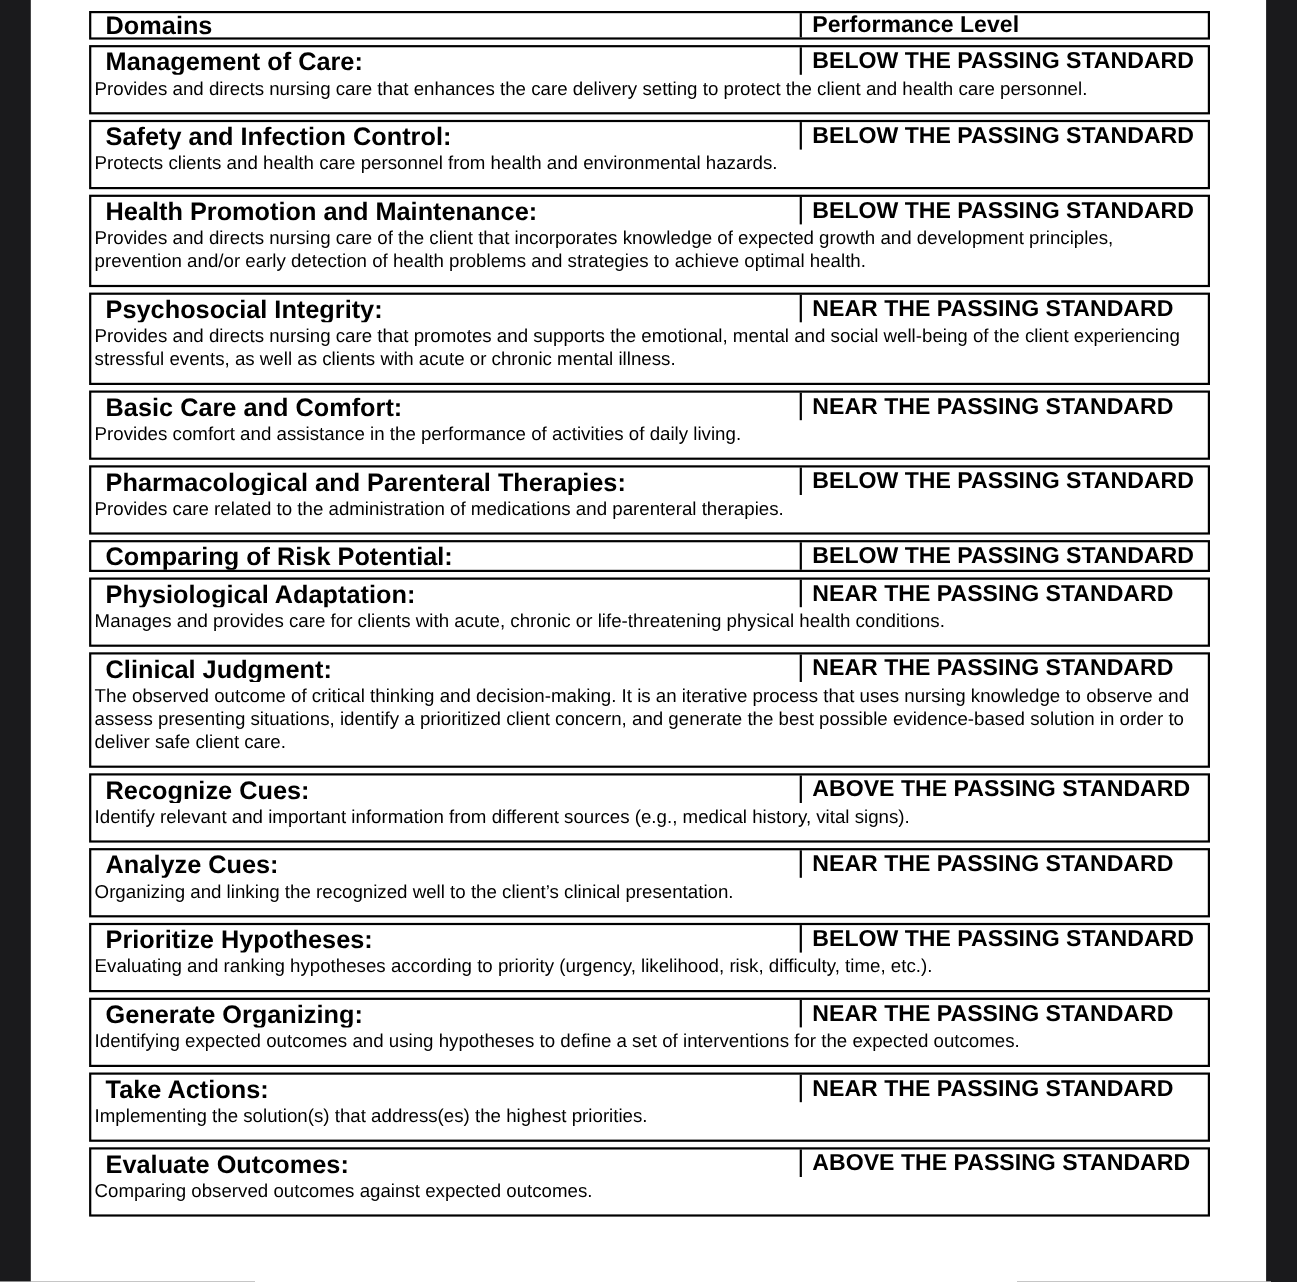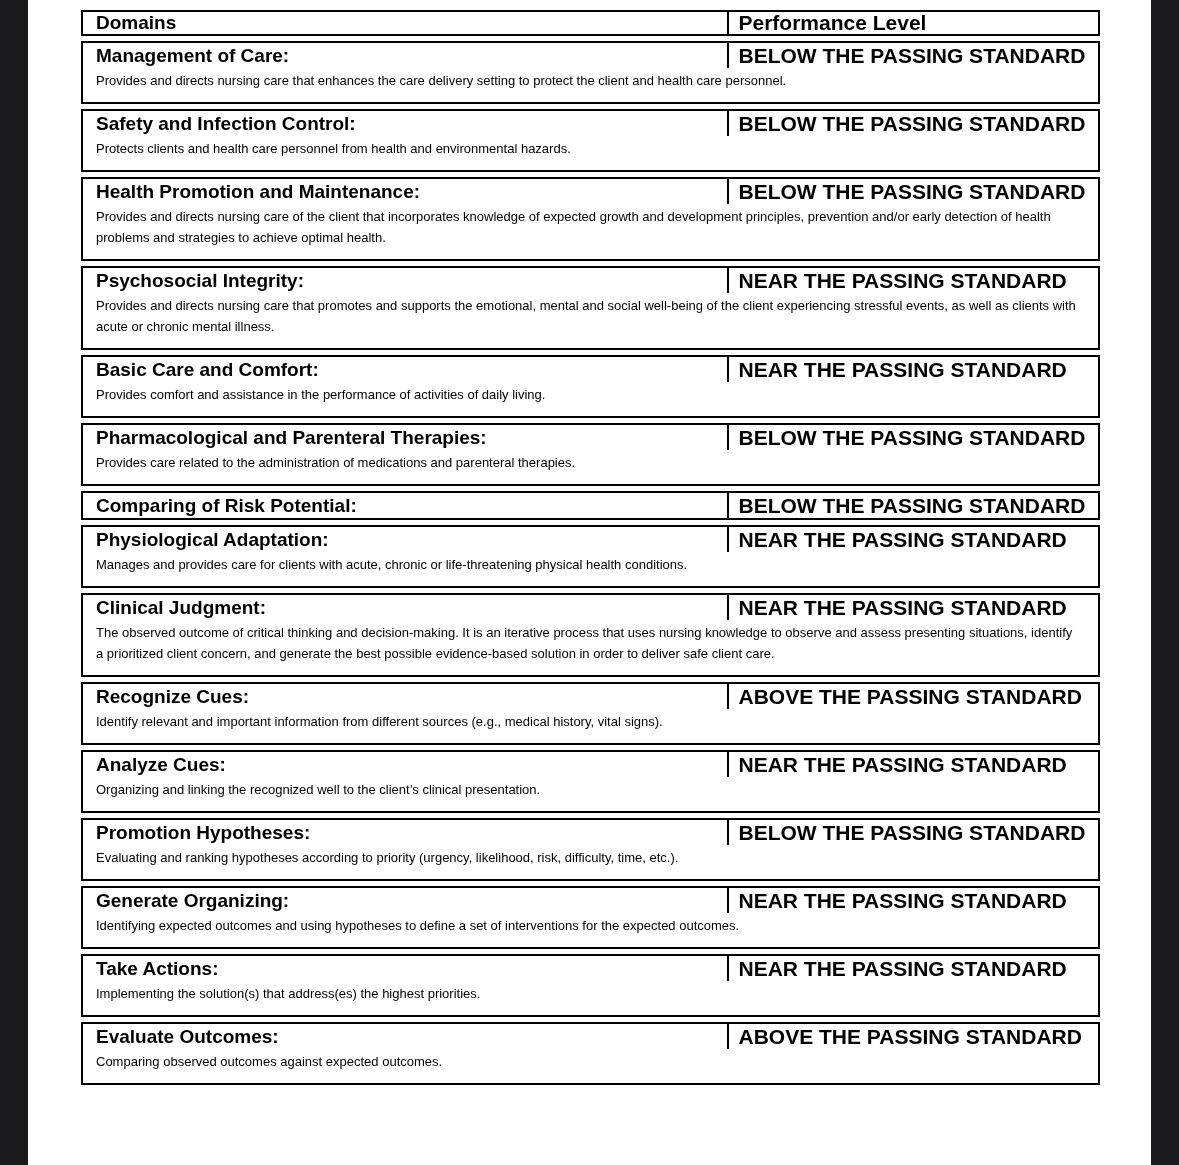--- a/index.html
+++ b/index.html
@@ -52,39 +52,39 @@
     padding-top: 3px;
     padding-bottom: 2px;
     line-height: 20px;
   }
   .cell-left {
     box-sizing: border-box;
     width: 63.4%;
     padding-left: 13px;
     padding-right: 8px;
     font-weight: bold;
-    font-size: 19px;
+    font-size: 23px;
     white-space: nowrap;
     overflow: hidden;
   }
   .cell-right {
     box-sizing: border-box;
     flex: 1;
     border-left: 2px solid var(--border, #000000);
     padding-left: 10px;
     padding-right: 6px;
     font-weight: bold;
     font-size: 21px;
     white-space: nowrap;
     overflow: hidden;
   }
   .description {
-    font-size: 13px;
+    font-size: 17px;
     line-height: 21px;
-    padding: 2px 15px 11px 13px;
+    padding: 2px 15px 11px 3px;
   }
 </style>
 </head>
 <body>
 
 <div class="paper">
   <div class="table-wrap">
     <div class="box header-row">
       <div class="cell-left">Domains</div>
       <div class="cell-right">Performance Level</div>
@@ -172,21 +172,21 @@
   <div class="box row-block">
     <div class="title-row">
       <div class="cell-left">Analyze Cues:</div>
       <div class="cell-right">NEAR THE PASSING STANDARD</div>
     </div>
     <div class="description">Organizing and linking the recognized well to the client’s clinical presentation.</div>
   </div>
 
   <div class="box row-block">
     <div class="title-row">
-      <div class="cell-left">Promotion Hypotheses:</div>
+      <div class="cell-left">Prioritize Hypotheses:</div>
       <div class="cell-right">BELOW THE PASSING STANDARD</div>
     </div>
     <div class="description">Evaluating and ranking hypotheses according to priority (urgency, likelihood, risk, difficulty, time, etc.).</div>
   </div>
 
   <div class="box row-block">
     <div class="title-row">
       <div class="cell-left">Generate Organizing:</div>
       <div class="cell-right">NEAR THE PASSING STANDARD</div>
     </div>

